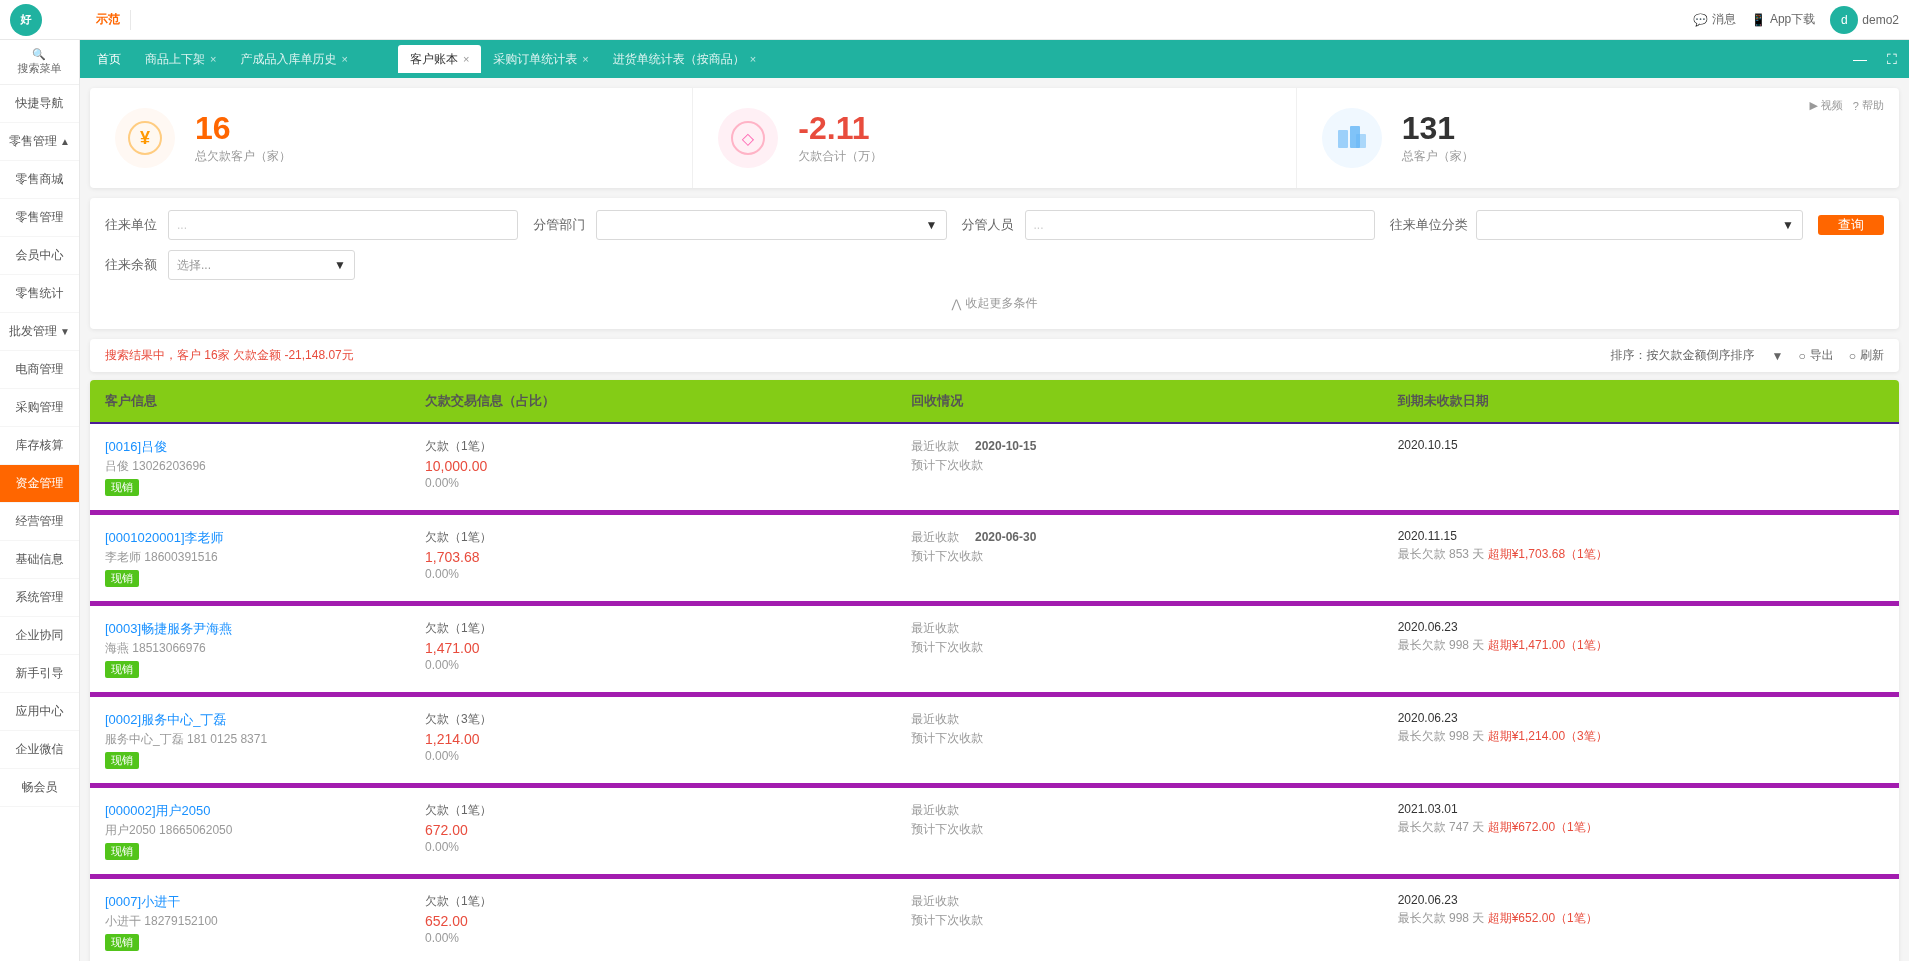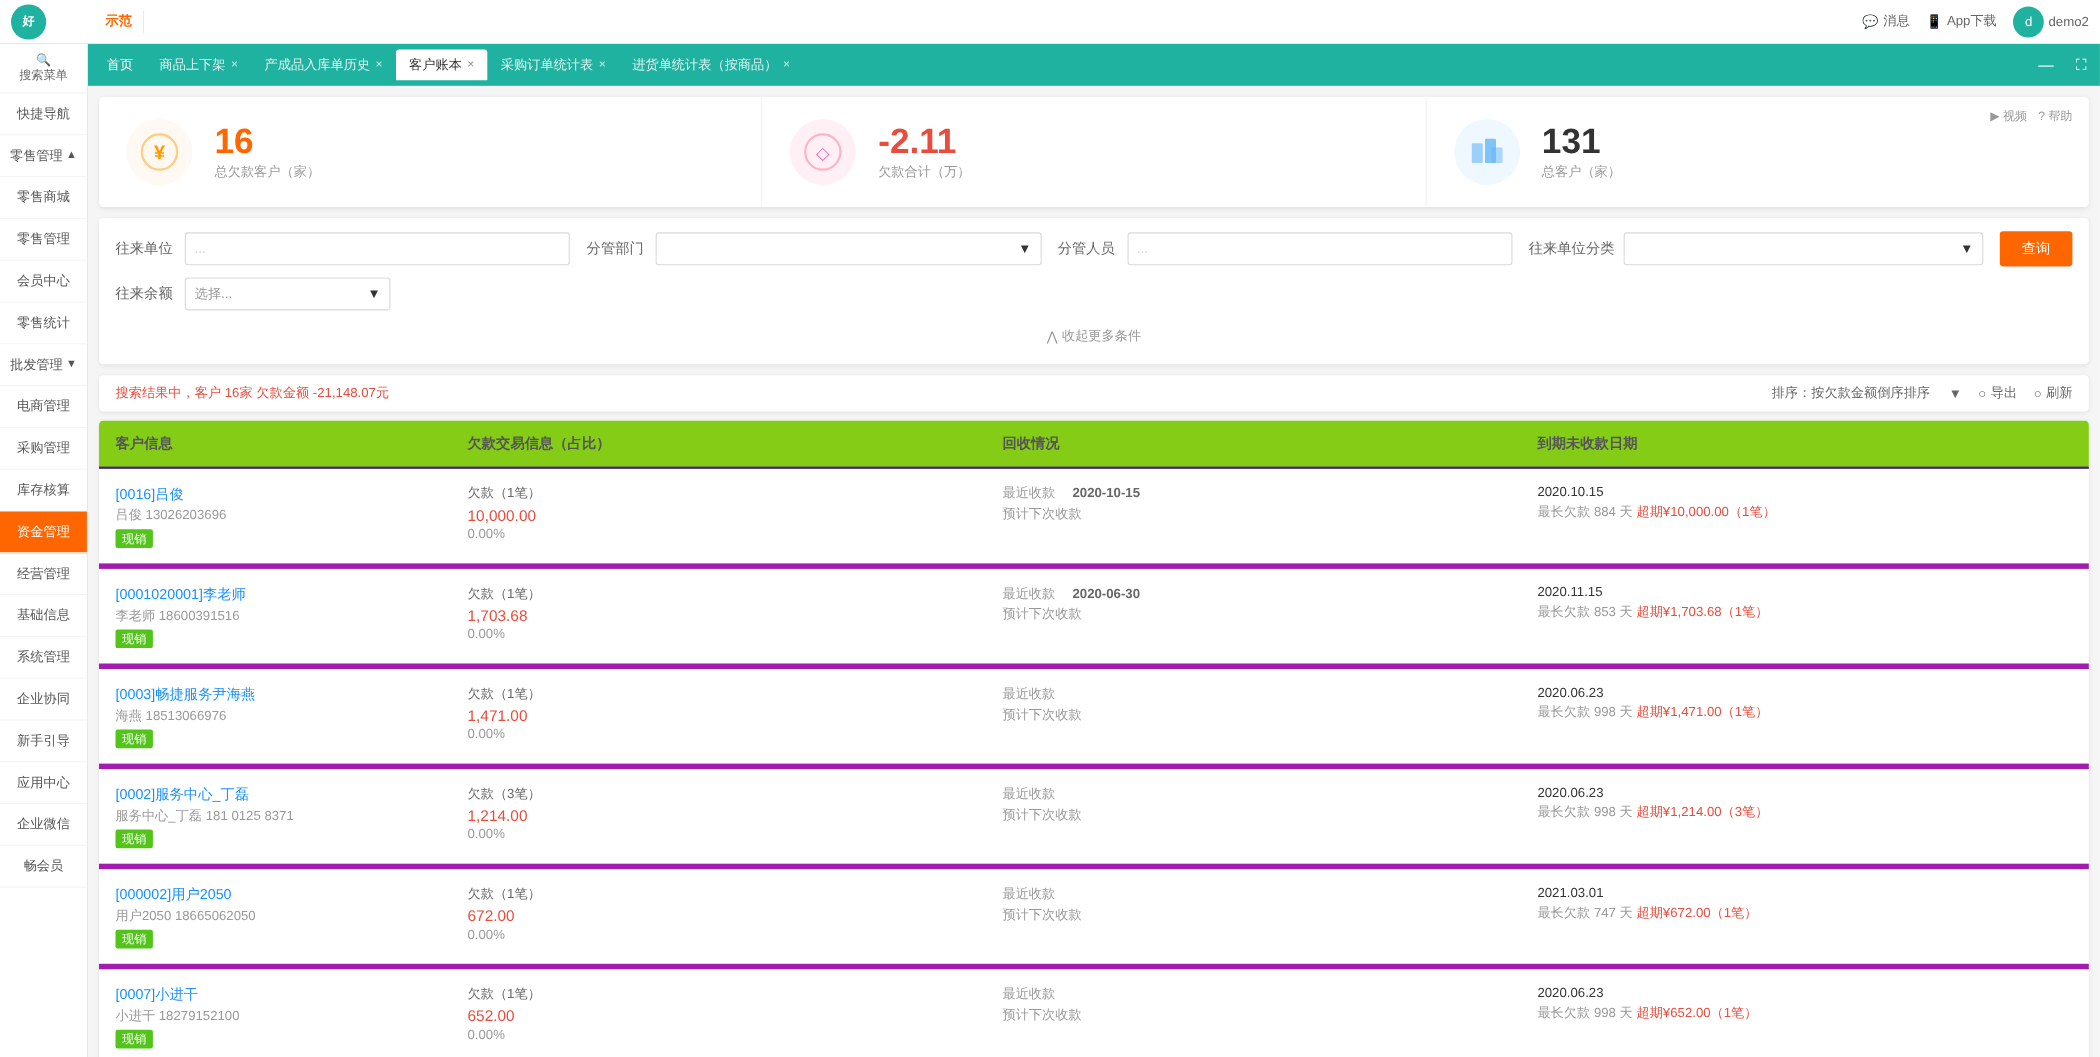--- a/index.html
+++ b/index.html
@@ -23,21 +23,21 @@
     .sidebar-item.active { background: #ff6600; color: #fff; }
     .sidebar-item.has-arrow { display: flex; align-items: center; justify-content: center; gap: 3px; }
     .arrow-down { font-size: 10px; }
 
     
     .content-area { flex: 1; display: flex; flex-direction: column; overflow: hidden; }
 
     
     .tab-bar { display: flex; align-items: center; background: #20b2a0; height: 38px; flex-shrink: 0; padding: 0 5px; }
     .tab { display: flex; align-items: center; padding: 0 12px; height: 28px; color: rgba(255,255,255,0.85); font-size: 12px; cursor: pointer; border-radius: 3px 3px 0 0; gap: 5px; }
-    .tab.active { background: #fff; color: #333; }
+    .tab.active { background: #fff; color: #333; margin-left: 38px; }
     .tab-home { background: transparent; color: #fff; }
     .tab-close { font-size: 11px; color: rgba(255,255,255,0.7); cursor: pointer; }
     .tab.active .tab-close { color: #999; }
     .tab-actions { margin-left: auto; display: flex; gap: 8px; }
     .tab-action-btn { color: #fff; font-size: 14px; cursor: pointer; width: 24px; height: 24px; display: flex; align-items: center; justify-content: center; }
 
     
     .main-content { flex: 1; overflow-y: auto; background: #f5f5f5; padding: 10px; }
 
     
@@ -58,21 +58,21 @@
     .stat-action-link { font-size: 11px; color: #999; cursor: pointer; display: flex; align-items: center; gap: 3px; }
 
     
     .filter-area { background: #fff; padding: 12px 15px; border-radius: 4px; margin-bottom: 10px; box-shadow: 0 1px 4px rgba(0,0,0,0.08); }
     .filter-row { display: flex; align-items: center; gap: 15px; margin-bottom: 10px; }
     .filter-row:last-child { margin-bottom: 0; }
     .filter-item { display: flex; align-items: center; gap: 8px; flex: 1; }
     .filter-label { color: #666; font-size: 13px; white-space: nowrap; min-width: 55px; }
     .filter-input { flex: 1; height: 30px; border: 1px solid #d9d9d9; border-radius: 3px; padding: 0 8px; font-size: 12px; color: #333; outline: none; display: flex; align-items: center; justify-content: space-between; cursor: pointer; }
     .filter-select { flex: 1; height: 30px; border: 1px solid #d9d9d9; border-radius: 3px; padding: 0 8px; font-size: 12px; color: #333; outline: none; background: #fff; display: flex; align-items: center; justify-content: space-between; cursor: pointer; }
-    .search-btn { height: 32px; padding: 0 20px; background: #ff6600; color: #fff; border: none; border-radius: 3px; cursor: pointer; font-size: 13px; }
+    .search-btn { height: 20px; padding: 0 20px; background: #ff6600; color: #fff; border: none; border-radius: 3px; cursor: pointer; font-size: 13px; }
     .collapse-row { display: flex; justify-content: center; padding: 5px 0; }
     .collapse-btn { color: #999; font-size: 12px; cursor: pointer; display: flex; align-items: center; gap: 4px; }
 
     
     .results-bar { display: flex; align-items: center; justify-content: space-between; background: #fff; padding: 8px 15px; border-radius: 4px; margin-bottom: 8px; box-shadow: 0 1px 4px rgba(0,0,0,0.08); }
     .results-info { font-size: 12px; color: #666; }
     .results-info span { color: #e84c3d; }
     .results-actions { display: flex; align-items: center; gap: 15px; font-size: 12px; }
     .sort-select { display: flex; align-items: center; gap: 17px; color: #666; cursor: pointer; }
     .action-link { display: flex; align-items: center; gap: 4px; color: #666; cursor: pointer; }
@@ -377,21 +377,20 @@
     </div>
     <div class="cell">
       <div>
         <span class="collection-label">最近收款</span>
         <span class="collection-date">　2020-10-15</span>
       </div>
       <div class="collection-next">预计下次收款</div>
     </div>
     <div class="cell">
       <div class="overdue-date">2020.10.15</div>
-      <div class="overdue-days">最长欠款 884 天 <span class="overdue-amount">超期¥10,000.00（1笔）</span></div>
     </div>
   </div>
               <div class="table-row">
     <div class="cell">
       <div class="customer-name">[0001020001]李老师</div>
       <div class="customer-phone">李老师  18600391516</div>
       <span class="customer-tag tag-green">现销</span>
     </div>
     <div class="cell">
       <div class="debt-count">欠款（1笔）</div>

